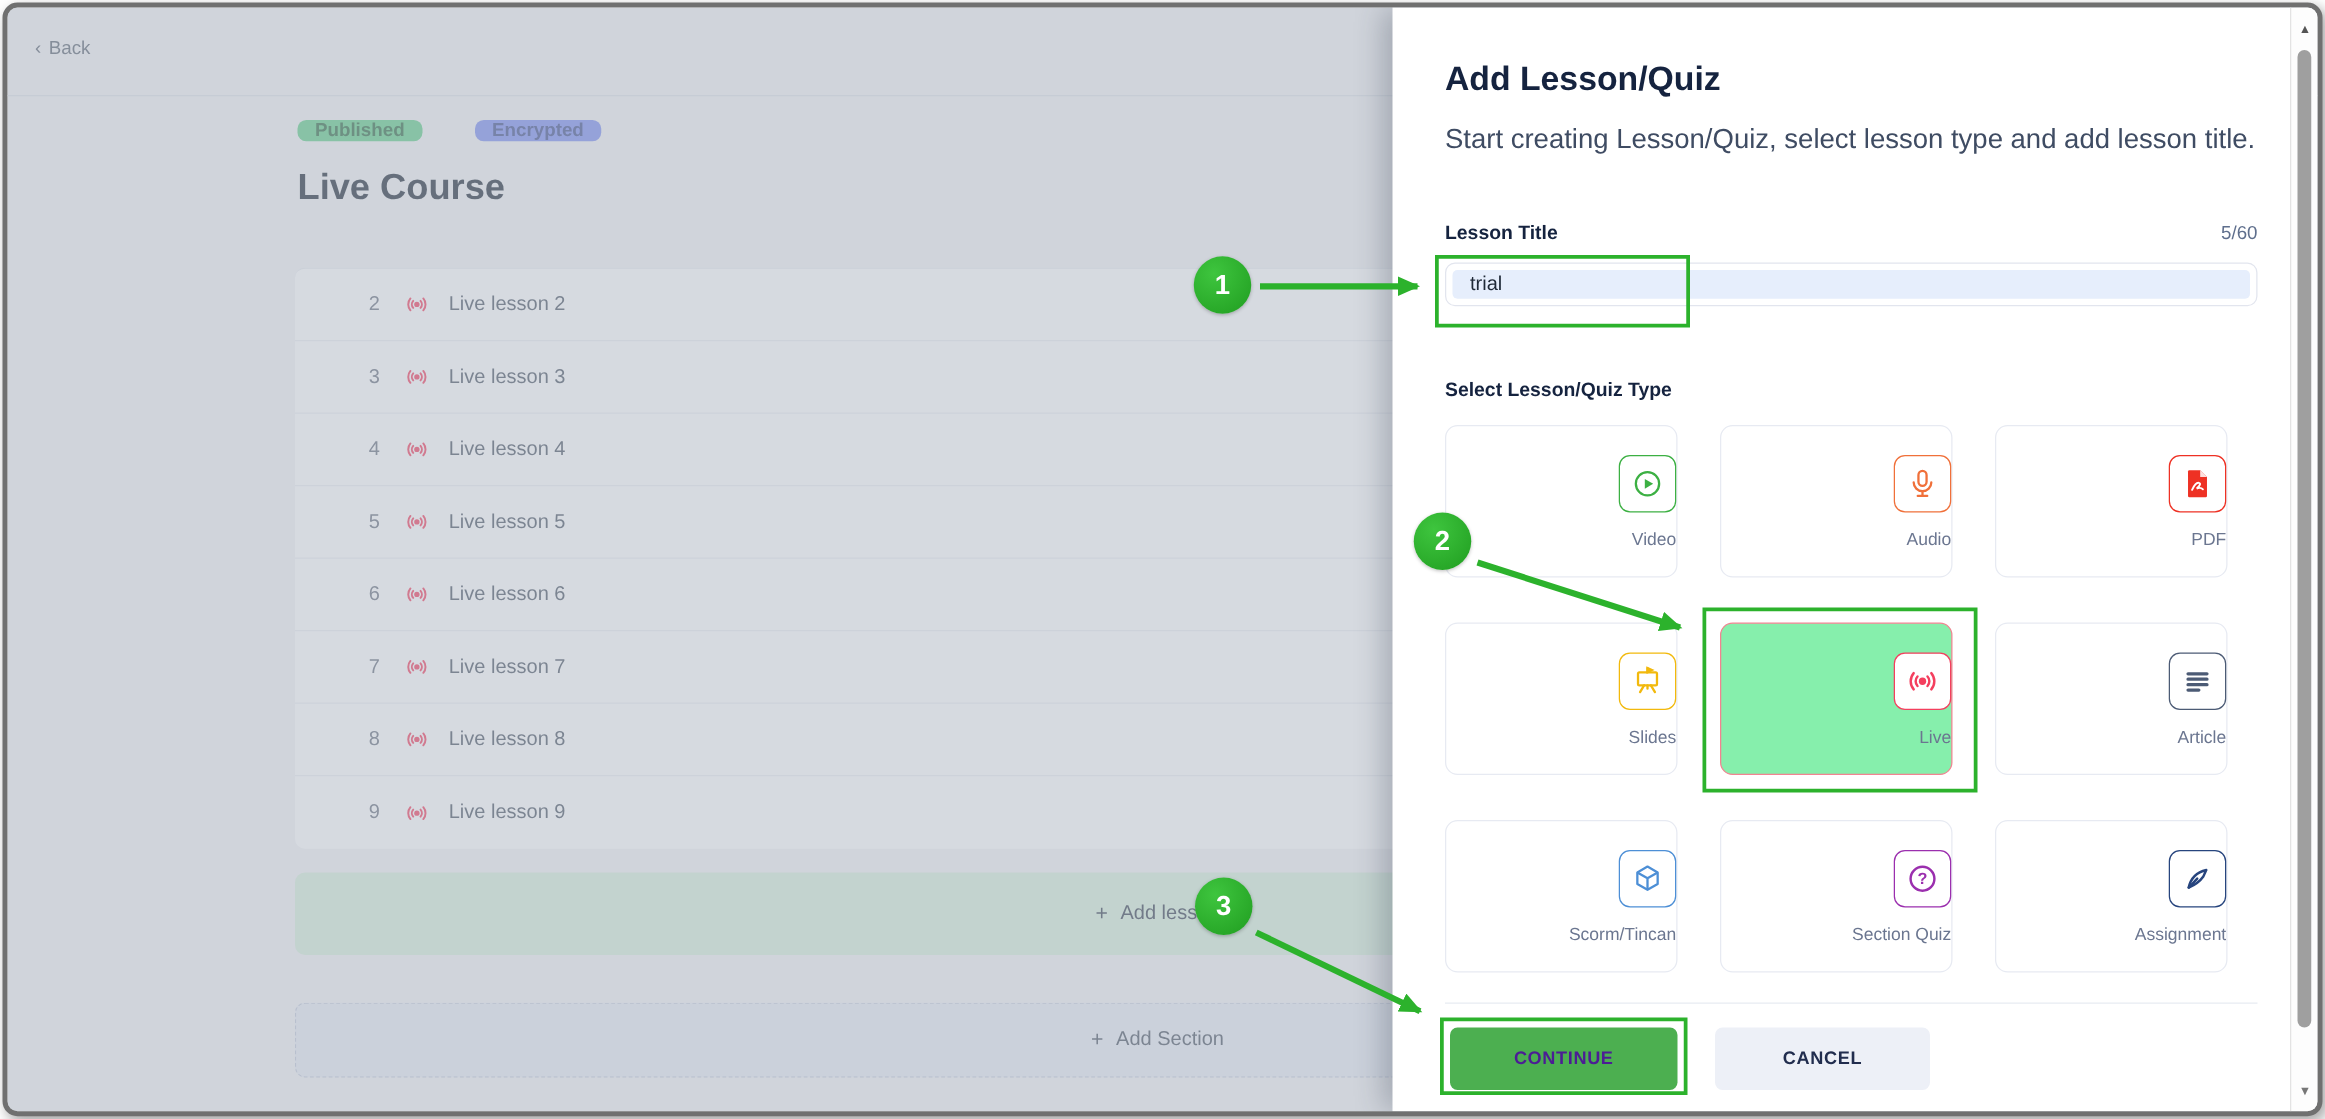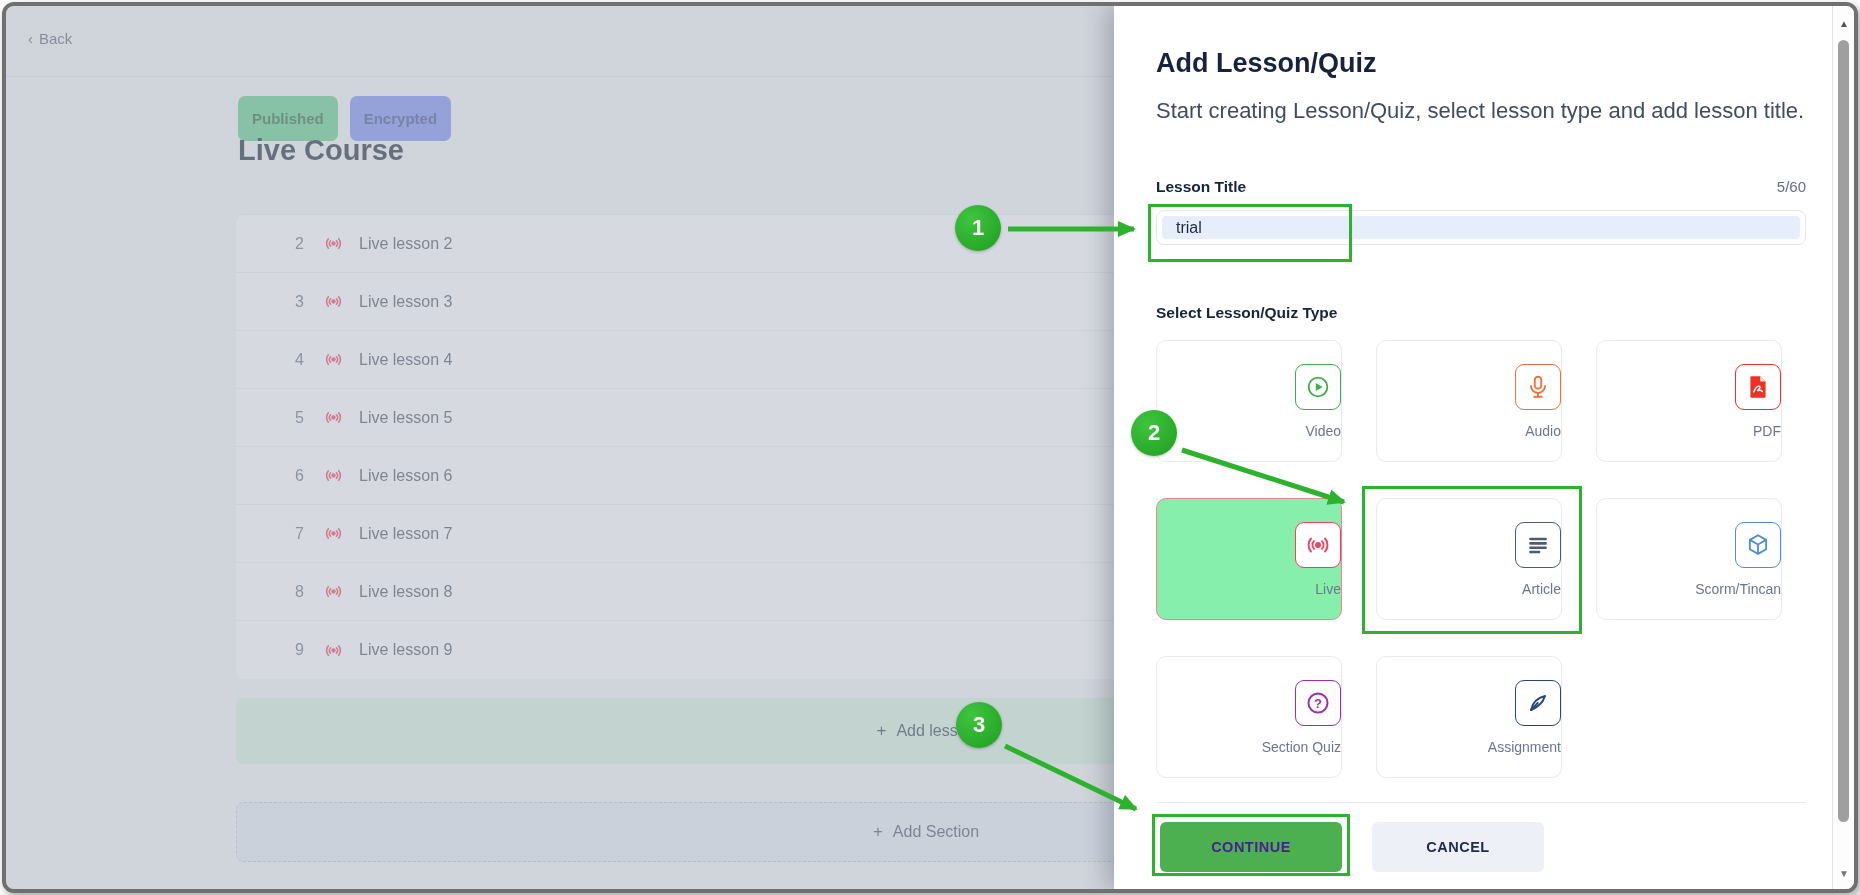--- a/index.html
+++ b/index.html
@@ -7,23 +7,23 @@
   .frame { position:absolute; left:2px; top:2px; width:1856px; height:891px;
            border:4px solid #707070; border-radius:12px; overflow:hidden;
            box-shadow:3px 4px 10px rgba(0,0,0,.35); background:#f2f3f5; }
   .inner { position:absolute; inset:0; }
 
   
   .back { position:absolute; left:22px; top:24px; font-size:15px; color:#5d6673; cursor:pointer; }
   .back .chev { margin-right:6px; font-size:15px; }
   .hdr-divider { position:absolute; left:0; right:0; top:70px; border-top:1px solid #dfe2e8; }
   .badges { position:absolute; left:232px; top:90px; display:flex; gap:12px; }
-  .badge { font-size:15px; font-weight:bold; padding:14px 14px; border-radius:7px; }
+  .badge { font-size:15px; font-weight:bold; padding:0 14px; border-radius:7px; }
   .badge.published { background:#63cf8a; color:#2e6b44; }
-  .badge.encrypted { background:#7d8ef0; color:#41508e; }
+  .badge.encrypted { background:#7d8ef0; color:#41508e;margin-left:30px; }
   .page-title { position:absolute; left:232px; top:128px; font-size:29px; font-weight:bold; color:#1f2937; }
 
   .lesson-card { position:absolute; left:230px; top:208px; width:1380px; background:#fff;
                  border-radius:8px; border-top:1px solid #e8eaef; }
   .lesson-row { height:58px; display:flex; align-items:center; padding-left:50px;
                 border-bottom:1px solid #edeff3; }
   .lesson-row:last-child { border-bottom:none; }
   .l-num { width:18px; text-align:right; font-size:16px; color:#6b7280; }
   .l-ico { margin-left:20px; display:flex; align-items:center; }
   .l-label { margin-left:16px; font-size:16px; color:#4b5563; }
@@ -250,20 +250,31 @@
       <div class="type-card" style="--accent: #ee3124;">
         <span class="icon-box">
           <svg width="26" height="26" viewBox="0 0 24 24">
                 <path d="M6 2h8l5 5v14a1 1 0 0 1-1 1H6a1 1 0 0 1-1-1V3a1 1 0 0 1 1-1z" fill="var(--accent)"></path>
                 <path d="M14 2v5h5z" fill="#fff" opacity=".85"></path>
                 <path d="M8 16.5q2.6-5.8 5-5.2t-1.6 4.2q3.1-1.1 4.6.6" stroke="#fff" stroke-width="1.4" fill="none" stroke-linecap="round"></path>
               </svg>
         </span>
         <span class="type-label">PDF</span>
       </div>
+      <div class="type-card" style="--accent: #f2b90c;">
+        <span class="icon-box">
+          <svg width="26" height="26" viewBox="0 0 24 24" fill="none" stroke="var(--accent)" stroke-width="1.7" stroke-linecap="round">
+                <path d="M12 2.3v3.2"></path>
+                <path d="M12 2.3l3.2 1.4-3.2 1.5z" fill="var(--accent)"></path>
+                <rect x="5" y="5.5" width="14" height="9.5" rx="1"></rect>
+                <path d="M9.5 15l-3 5M14.5 15l3 5M12 15v2.5"></path>
+              </svg>
+        </span>
+        <span class="type-label">Slides</span>
+      </div>
       <div class="type-card selected" style="--accent: #f43f5e;">
         <span class="icon-box">
           <svg width="26" height="26" viewBox="0 0 24 24">
                 <circle cx="12" cy="12" r="2.7" fill="var(--accent)"></circle>
                 <g fill="none" stroke="var(--accent)" stroke-width="1.8" stroke-linecap="round">
                   <path d="M8.3 8.5a5.2 5.2 0 0 0 0 7M15.7 8.5a5.2 5.2 0 0 1 0 7M5.5 6a9.2 9.2 0 0 0 0 12M18.5 6a9.2 9.2 0 0 1 0 12"></path>
                 </g>
               </svg>
         </span>
         <span class="type-label">Live</span>

